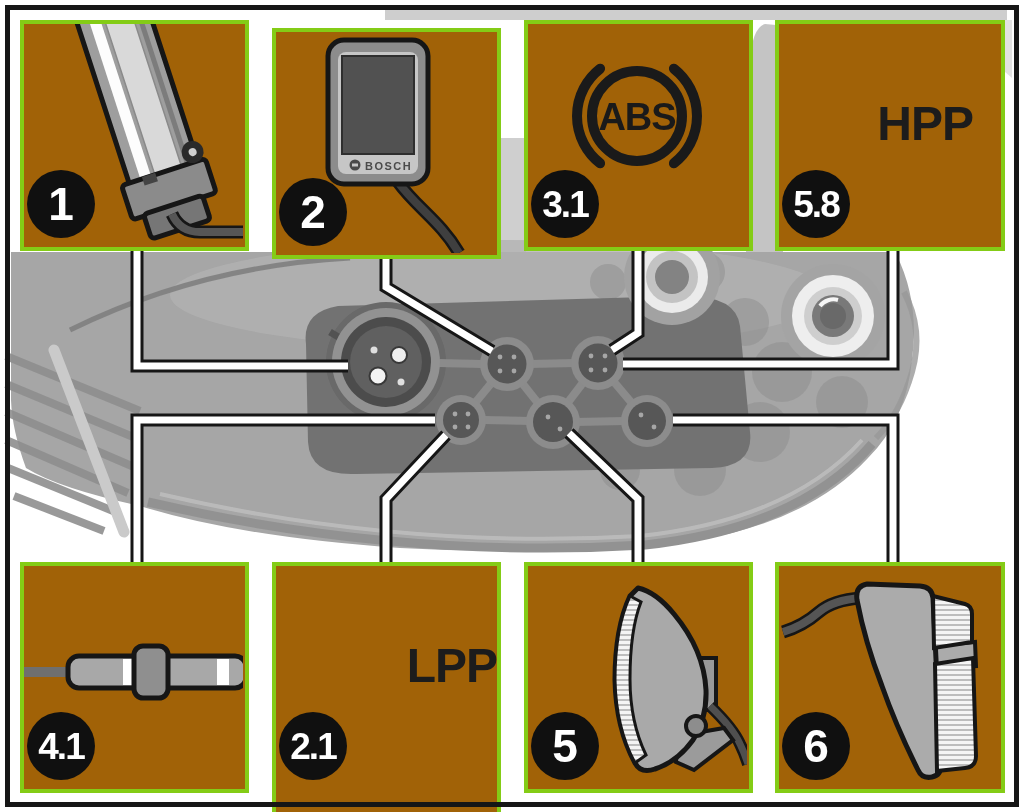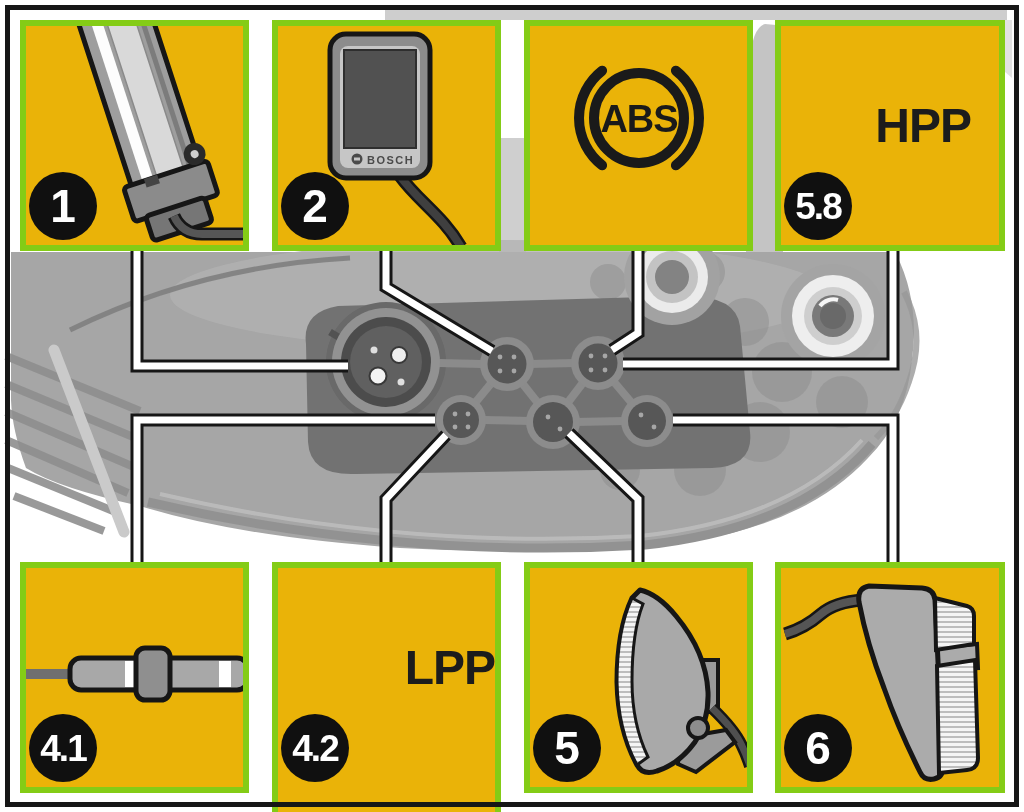--- a/index.html
+++ b/index.html
@@ -2,24 +2,24 @@
 <html><head>
 <meta charset="utf-8">
 <style>
   html,body{margin:0;padding:0;background:#fff;}
   .canvas{position:relative;width:1024px;height:812px;background:#ffffff;
           font-family:"Liberation Sans",sans-serif;overflow:hidden;}
   .frame{position:absolute;inset:5px;border:5px solid #161616;z-index:4;pointer-events:none;}
   .layer{position:absolute;left:0;top:0;width:1024px;height:812px;}
   .photo{z-index:0;}
   .lines{z-index:1;}
-  .cbox{position:absolute;background:#eab308;border:6px solid #84cc16;box-sizing:border-box;
+  .cbox{position:absolute;background:#a16207;border:4px solid #84cc16;box-sizing:border-box;
         overflow:hidden;z-index:2;}
   .b1  {left:20px;  top:20px;  width:229px; height:231px;}
-  .b2  {left:272px; top:20px;  width:229px; height:231px;}
+  .b2  {left:272px; top:28px;  width:229px; height:231px;}
   .b31 {left:524px; top:20px;  width:229px; height:231px;}
   .b32 {left:775px; top:20px;  width:230px; height:231px;}
   .b41 {left:20px;  top:562px; width:229px; height:231px;text-decoration:underline;}
   .b42 {left:272px; top:562px; width:229px; height:293px;}
   .b5  {left:524px; top:562px; width:229px; height:231px;}
   .b6  {left:775px; top:562px; width:230px; height:231px;}
   .art{position:absolute;left:0;top:0;width:219px;height:221px;}
   .badge{position:absolute;left:3px;top:146px;width:68px;height:68px;border-radius:50%;
          background:#101010;color:#ffffff;display:flex;align-items:center;justify-content:center;
          font-weight:700;font-size:46px;line-height:1;z-index:3;}
@@ -219,41 +219,42 @@
     <div class="badge">2</div>
   </div>
 
   <div class="cbox b31">
     <svg class="art" viewBox="0 0 219 221">
       <circle cx="109" cy="92" r="45" fill="none" stroke="#1a1a1a" stroke-width="10"></circle>
       <path d="M 72.1 44.7 A 60 60 0 0 0 72.1 139.3" fill="none" stroke="#1a1a1a" stroke-width="10" stroke-linecap="round"></path>
       <path d="M 145.9 44.7 A 60 60 0 0 1 145.9 139.3" fill="none" stroke="#1a1a1a" stroke-width="10" stroke-linecap="round"></path>
       <text x="109" y="93" font-size="38" font-weight="700" fill="#1a1a1a" text-anchor="middle" dominant-baseline="central" letter-spacing="-1" font-family="Liberation Sans, sans-serif">ABS</text>
     </svg>
+    <div class="badge sm">3.1</div>
   </div>
 
   <div class="cbox b32">
     <div class="bigtext hpp">HPP</div>
     <div class="badge sm">5.8</div>
   </div>
 
   <div class="cbox b41">
     <svg class="art" viewBox="0 0 219 221">
       <rect x="0" y="101" width="50" height="10" fill="#6f6f6f"></rect>
       <rect x="44" y="90" width="178" height="32" rx="11" fill="#a8a8a8" stroke="#161616" stroke-width="5"></rect>
       <rect x="99" y="93" width="12" height="26" fill="#ffffff"></rect>
       <rect x="193" y="93" width="12" height="26" fill="#ffffff"></rect>
       <rect x="110" y="80" width="34" height="52" rx="9" fill="#8f8f8f" stroke="#161616" stroke-width="5"></rect>
     </svg>
     <div class="badge sm">4.1</div>
   </div>
 
   <div class="cbox b42">
     <div class="bigtext">LPP</div>
-    <div class="badge sm">4.2</div>
+    <div class="badge sm">2.1</div>
   </div>
 
   <div class="cbox b5">
     <svg class="art" viewBox="0 0 219 221">
       <defs>
         <pattern id="ribs5" width="6" height="5" patternUnits="userSpaceOnUse">
           <rect width="6" height="5" fill="#f5f5f5"></rect>
             <rect y="3" width="6" height="2" fill="#bdbdbd"></rect>
         </pattern>
       </defs>

